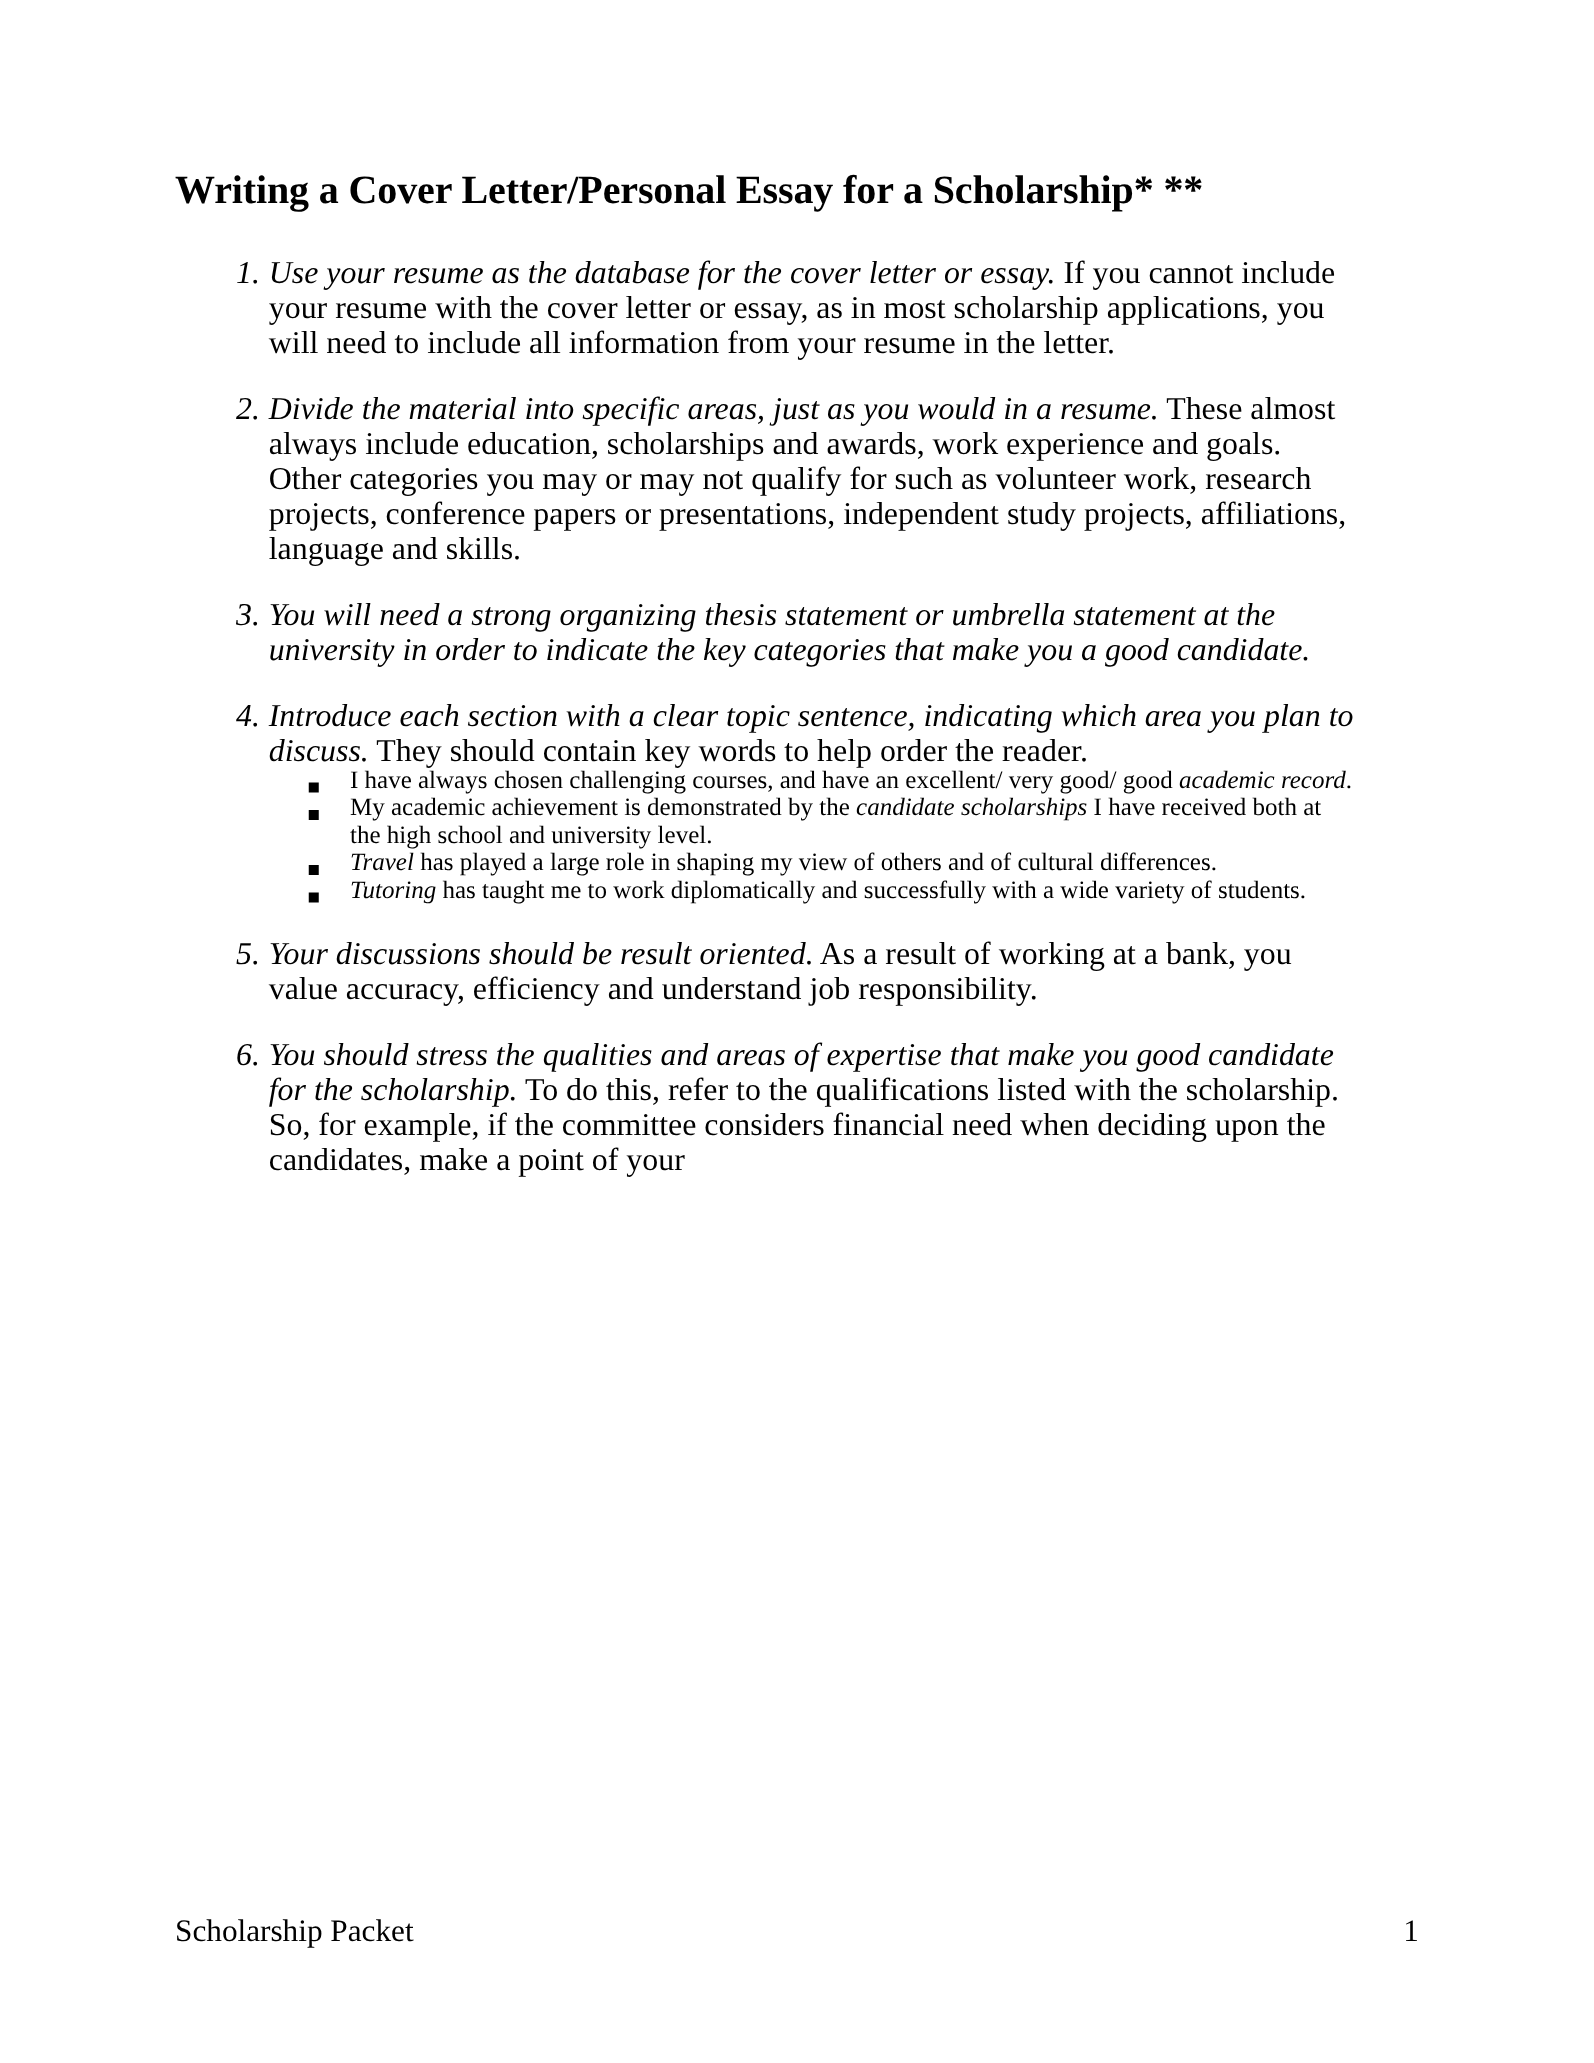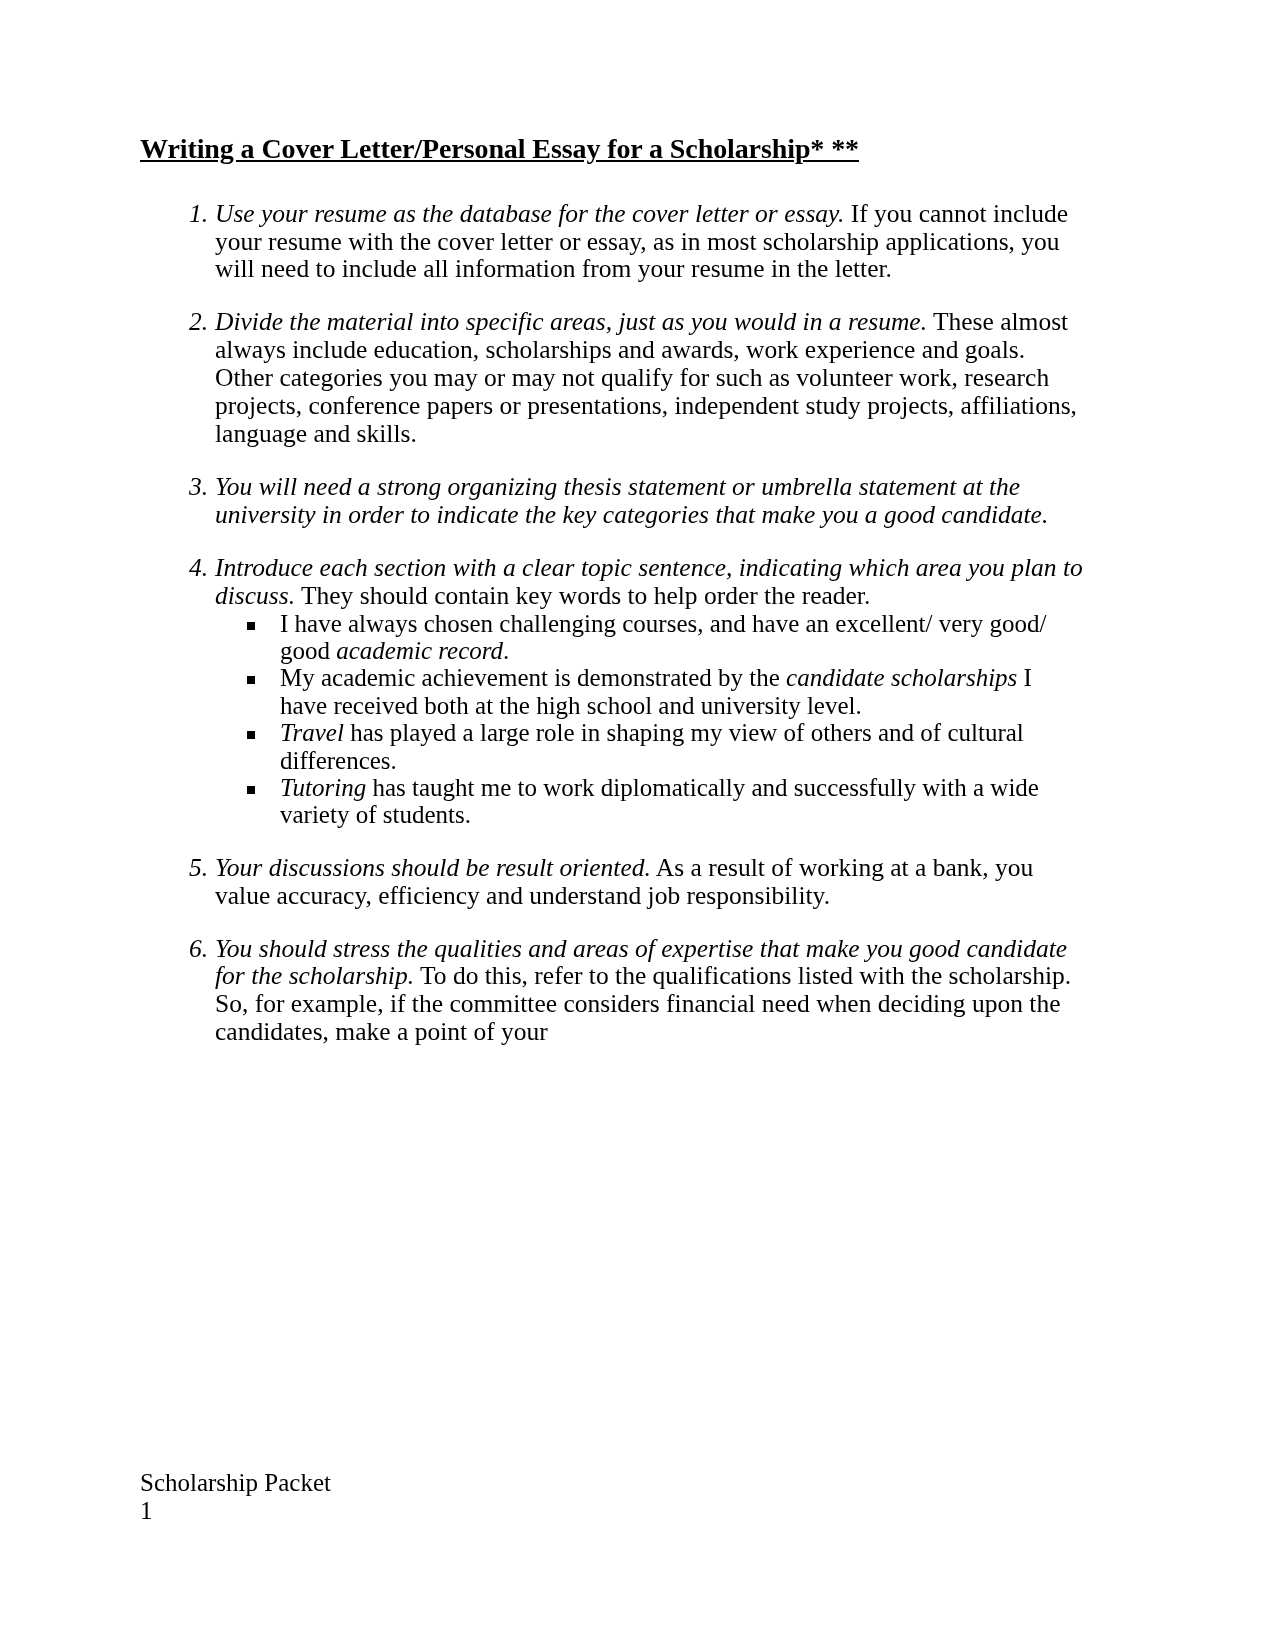--- a/index.html
+++ b/index.html
@@ -25,27 +25,26 @@
   }
 
   .content {
     position: absolute;
     left: 140px;
     top: 132px;
     width: 945px;
   }
 
   .doc-title {
-    font-size: 28px;
+    font-size: 32px;
     font-weight: bold;
     letter-spacing: -0.1px;
     line-height: 1.2;
     margin: 0 0 34px 0;
     white-space: nowrap;
-    text-decoration: underline;
   }
 
   
   ol.main-list {
     list-style: none;
     margin: 0;
     padding: 0;
   }
   ol.main-list > li {
     position: relative;
@@ -72,45 +71,44 @@
 
   
   ul.sub-list {
     list-style: none;
     margin: 0;
     padding: 0;
   }
   ul.sub-list > li {
     position: relative;
     padding-left: 65px;
-    font-size: 25px;
+    font-size: 20px;
     line-height: 1.095;
   }
   ul.sub-list > li .sq {
     position: absolute;
     left: 32px;
     top: 12px;
     width: 8px;
     height: 8px;
     background: #000;
     display: block;
   }
   em.it { font-style: italic; }
 
   
   .footer {
     position: absolute;
     left: 140px;
     right: 140px;
-    top: 1469px;
+    top: 1532px;
     display: flex;
     justify-content: space-between;
     align-items: baseline;
     font-size: 25px;
-    flex-direction: column;
   }
   .footer .pageno {
     font-size: 25px;
   }
 </style>
 </head>
 <body>
 
 <div class="page">
 

